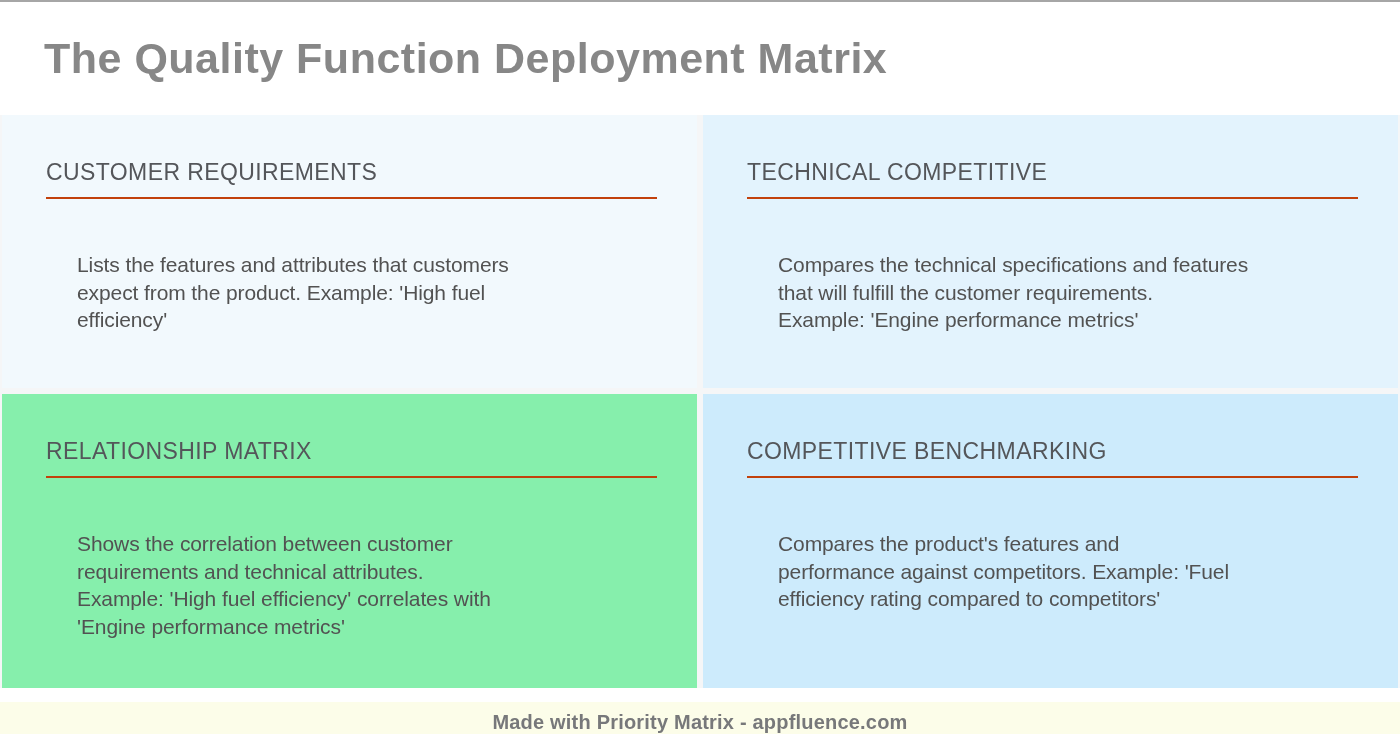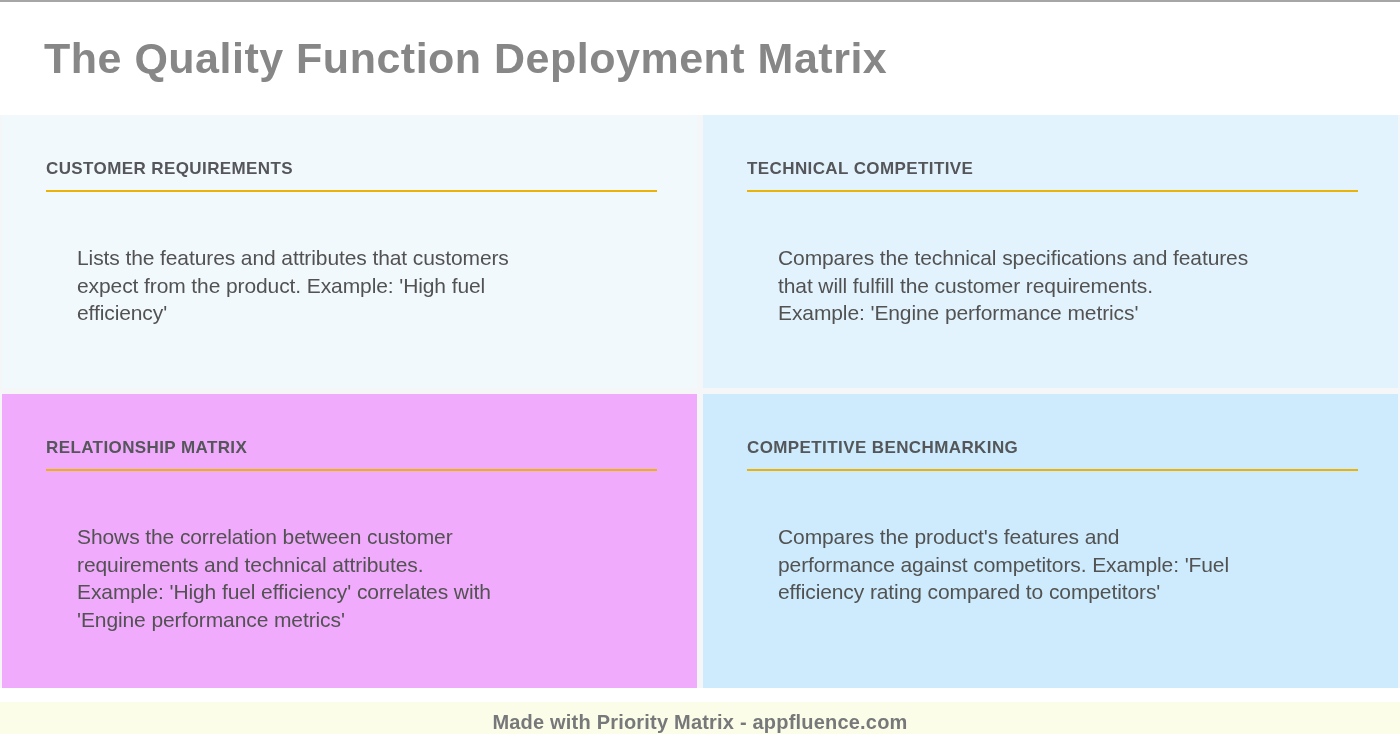--- a/index.html
+++ b/index.html
@@ -40,26 +40,26 @@
     grid-template-rows: 273px 294px;
     gap: 6px;
     padding: 0 2px;
     background: #f5f6f7;
   }
   .quadrant {
     padding: 44px 40px 0 44px;
     overflow: hidden;
   }
   .q-title {
-    font-size: 17px;
-    font-weight: bold;
+    font-size: 23px;
+    font-weight: normal;
     color: #54565a;
     letter-spacing: 0.4px;
     padding-bottom: 11px;
-    border-bottom: 2px solid #eab308;
+    border-bottom: 2px solid #c2410c;
     white-space: nowrap;
   }
   .q-desc {
     margin: 52px 0 0 31px;
     padding-right: 30px;
     font-size: 21px;
     line-height: 27.5px;
     color: #525252;
     white-space: pre-line;
     letter-spacing: -0.1px;
@@ -103,21 +103,21 @@
 efficiency'</div>
     </div>
 
     <div class="quadrant" style="background: rgb(227, 243, 253);">
       <div class="q-title">TECHNICAL COMPETITIVE</div>
       <div class="q-desc">Compares the technical specifications and features
 that will fulfill the customer requirements.
 Example: 'Engine performance metrics'</div>
     </div>
 
-    <div class="quadrant" style="background: #f0abfc;">
+    <div class="quadrant" style="background: #86efac;">
       <div class="q-title">RELATIONSHIP MATRIX</div>
       <div class="q-desc">Shows the correlation between customer
 requirements and technical attributes.
 Example: 'High fuel efficiency' correlates with
 'Engine performance metrics'</div>
     </div>
 
     <div class="quadrant" style="background: rgb(205, 235, 252);">
       <div class="q-title">COMPETITIVE BENCHMARKING</div>
       <div class="q-desc">Compares the product's features and

